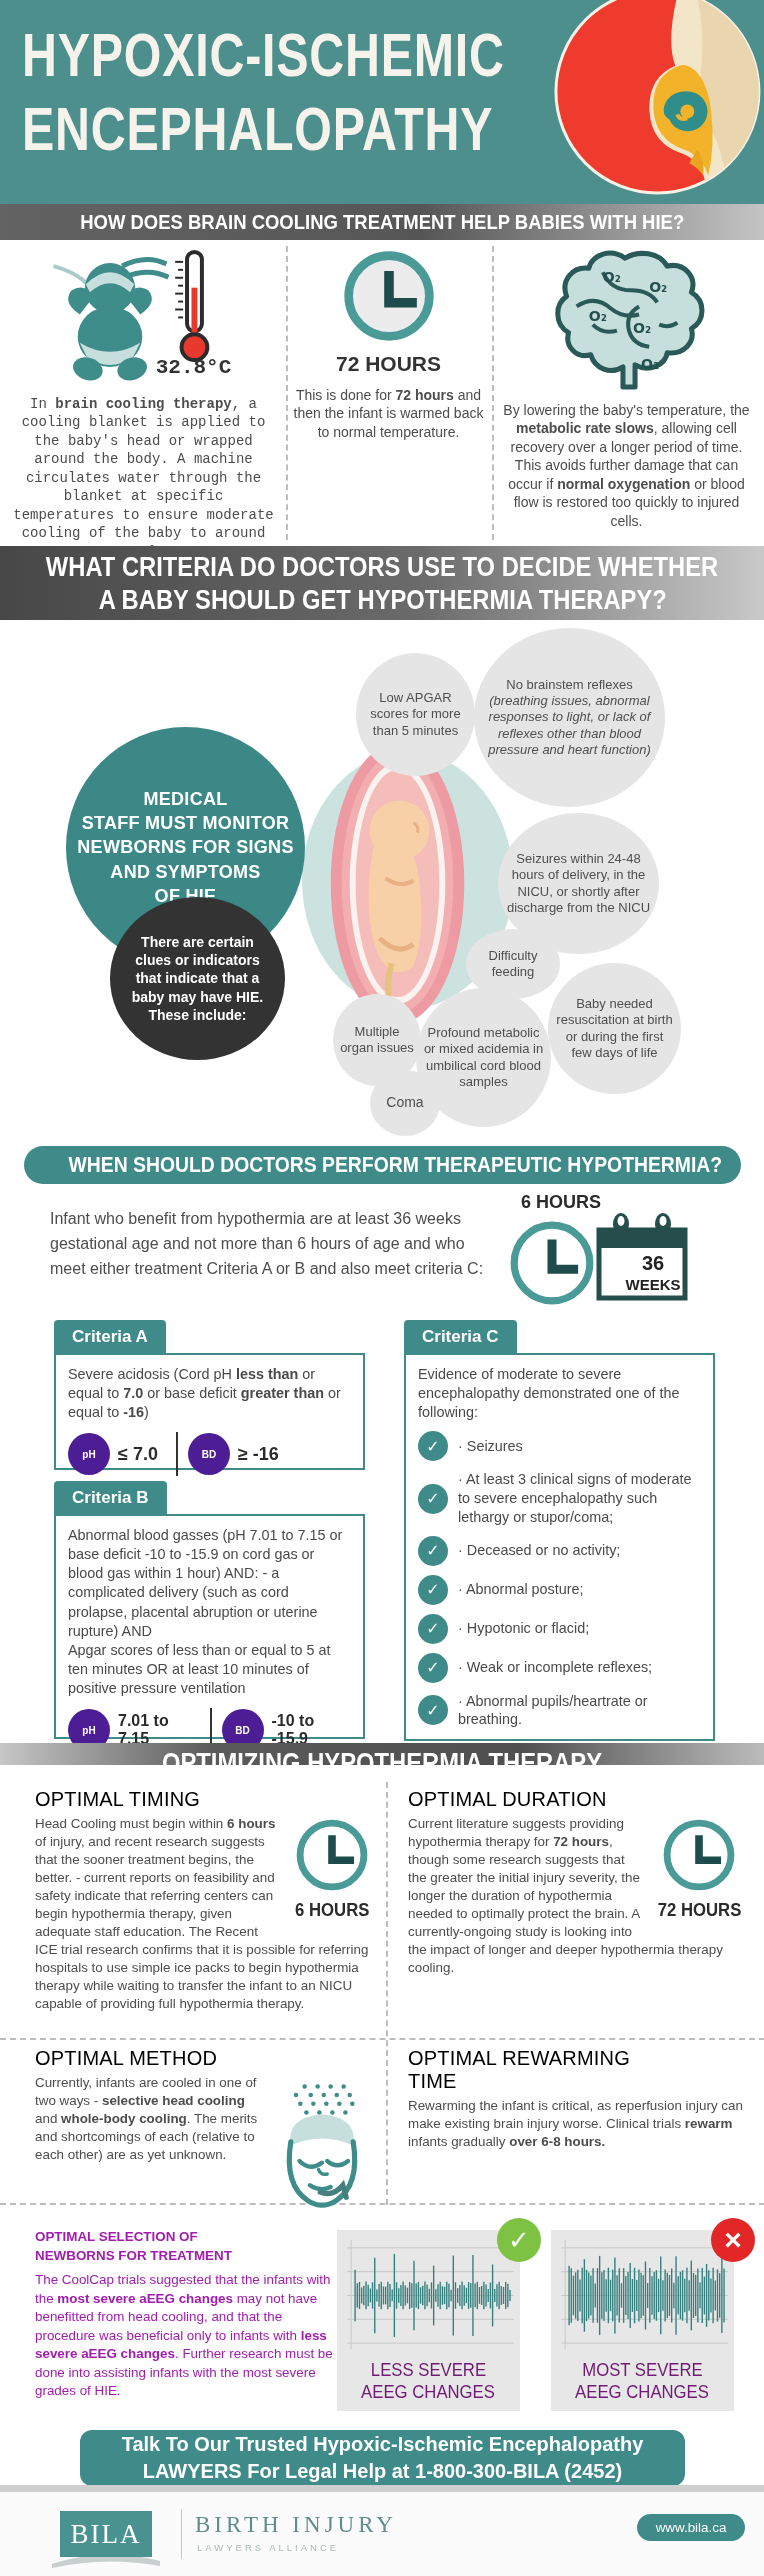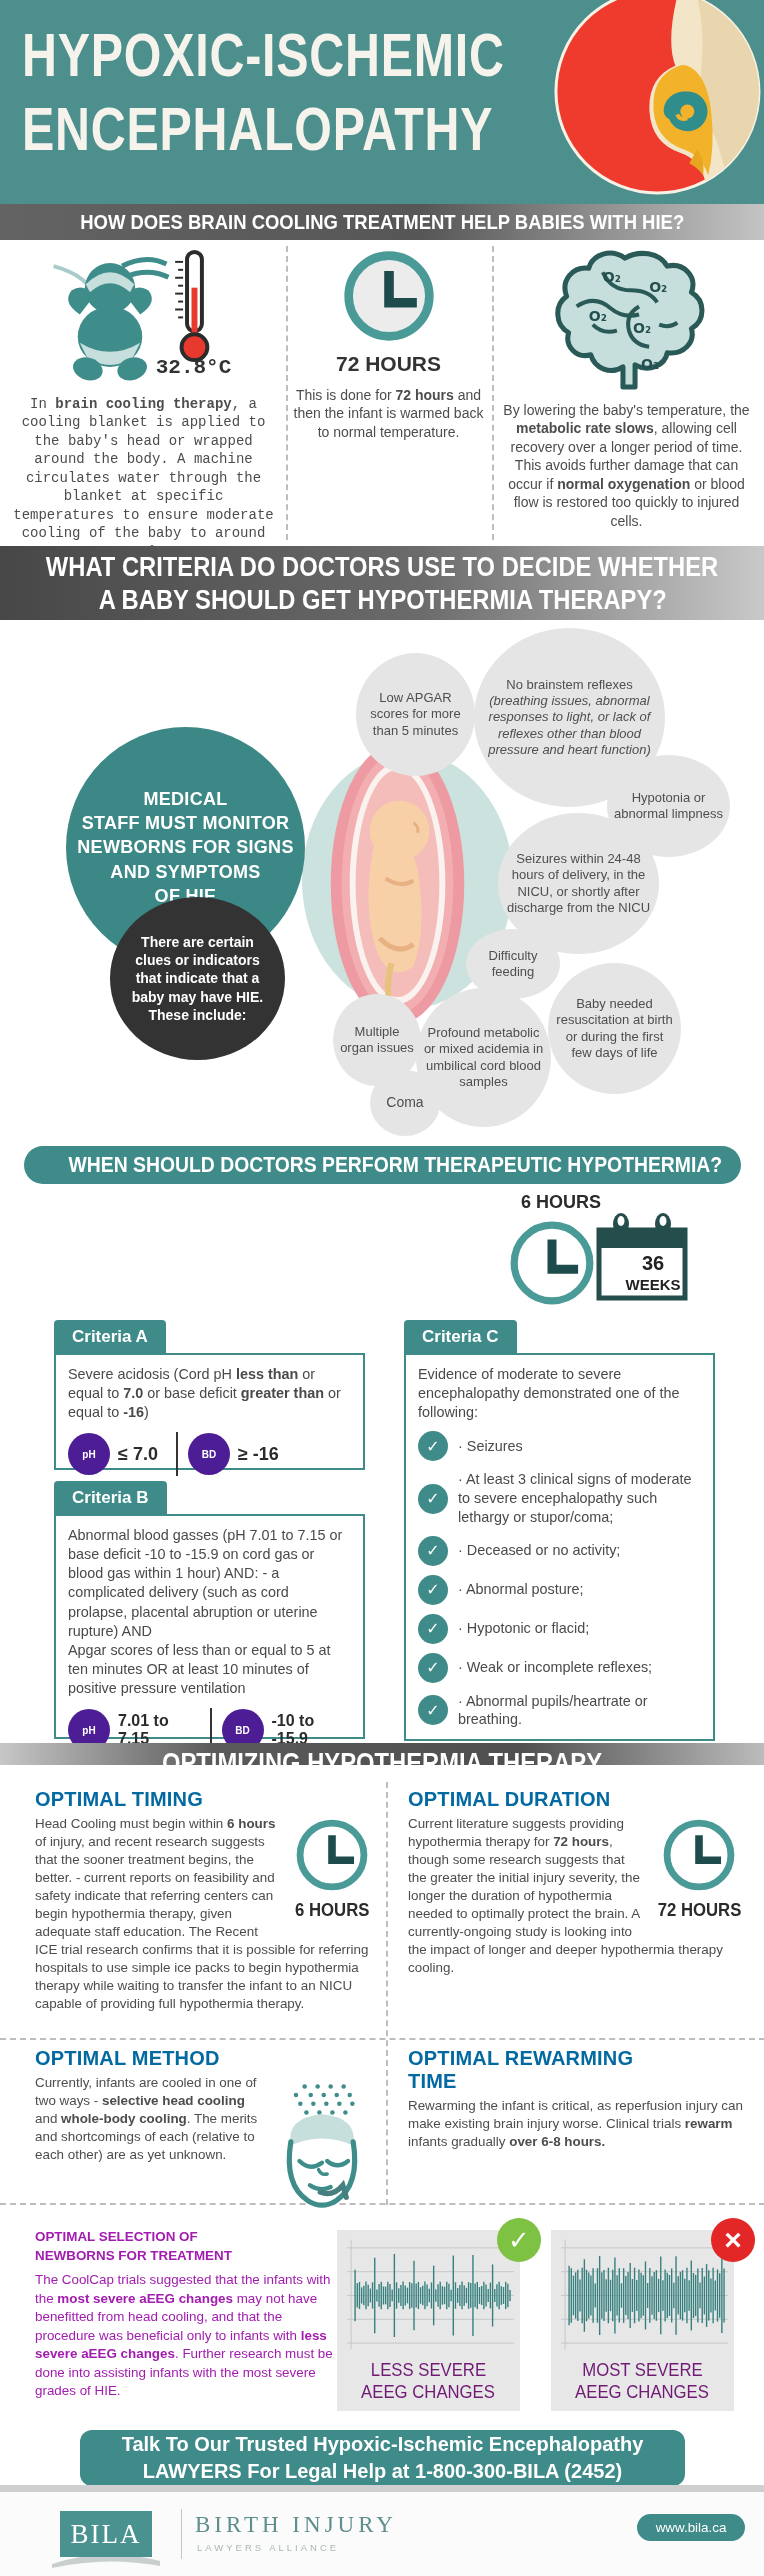--- a/index.html
+++ b/index.html
@@ -91,21 +91,21 @@
 
   
   .quads{top:1782px;height:423px;border-bottom:2px dashed #BDBDBD;}
   .qvdash{position:absolute;left:386px;top:0;height:423px;border-left:2px dashed #BDBDBD;}
   .qhdash{position:absolute;left:0;top:256px;width:765px;border-top:2px dashed #BDBDBD;}
   .qcell{position:absolute;box-sizing:border-box;}
   .q1{left:35px;top:6px;width:339px;height:247px;}
   .q2{left:408px;top:6px;width:339px;height:247px;}
   .q3{left:35px;top:265px;width:339px;height:155px;}
   .q4{left:408px;top:265px;width:339px;height:155px;}
-  .qtitle{font-size:20px;font-weight:bold;color:#0369a1;margin:0 0 4px;letter-spacing:0.2px;}
+  .qtitle{font-size:20px;font-weight:normal;color:#000000;margin:0 0 4px;letter-spacing:0.2px;}
   .qcell p{margin:0;font-size:13.4px;line-height:1.34;color:#4d4d4d;}
   .qicon{float:right;text-align:center;margin:2px 0 4px 10px;}
   .qicon .qlabel{font-size:19px;font-weight:bold;color:#2b2b2b;display:block;margin-top:2px;}
   .rewarm-wrap{position:relative;width:96px;height:86px;}
   .rewarm-wrap .flamebadge{position:absolute;right:-6px;top:-8px;}
 
   
   .selection{top:2206px;height:224px;}
   .sel-text{position:absolute;left:35px;top:16px;width:299px;}
   .sel-title{font-size:18.4px;font-weight:bold;color:#2F8E8C;line-height:1.25;margin:0;}
@@ -266,23 +266,20 @@
       <path d="M64 225 q-8 28 2 55" stroke="#E6C27E" stroke-width="6" fill="none"></path>
       <path d="M86 84 q6 4 4 10" stroke="#E8B184" stroke-width="3" fill="none"></path>
     </svg>
 
     <div class="bubble" style="left:356px;top:33px;width:119px;height:123px;">
       <span>Low APGAR scores for more than 5 minutes</span>
       </div>
     <div class="bubble" style="left:474px;top:8px;width:191px;height:179px;font-size:13px;">
       <span>No brainstem reflexes <i>(breathing issues, abnormal responses to light, or lack of reflexes other than blood pressure and heart function)</i></span>
       </div>
-    <div class="bubble" style="left:607px;top:135px;width:123px;height:102px;">
-      <span>Hypotonia or abnormal limpness</span>
-      </div>
     <div class="bubble" style="left:498px;top:193px;width:161px;height:141px;">
       <span>Seizures within 24-48 hours of delivery, in the NICU, or shortly after discharge from the NICU</span>
       </div>
     <div class="bubble" style="left:466px;top:309px;width:94px;height:70px;">
       <span>Difficulty feeding</span>
       </div>
     <div class="bubble" style="left:548px;top:343px;width:133px;height:131px;">
       <span>Baby needed resuscitation at birth or during the first few days of life</span>
       </div>
     <div class="bubble" style="left:333px;top:374px;width:88px;height:92px;">
@@ -296,20 +293,21 @@
       </div>
   </div>
 
   <div class="sec whenb">
     <div class="pill-banner">
       <span class="cx">WHEN SHOULD DOCTORS PERFORM THERAPEUTIC HYPOTHERMIA?</span>
     </div>
   </div>
 
   <div class="sec intro">
+    <p>Infant who benefit from hypothermia are at least 36 weeks gestational age and not more than 6 hours of age and who meet either treatment Criteria A or B and also meet criteria C:</p>
     <div class="intro-icons">
       <span class="sixh">6 HOURS</span>
       <svg class="cal" width="100" height="100" viewBox="0 0 100 100">
         <rect x="8" y="24" width="86" height="68" fill="#fff" stroke="#254D4C" stroke-width="5"></rect>
         <path d="M8 24 h86 v18 h-86 z" fill="#254D4C"></path>
         <ellipse cx="30" cy="18" rx="8" ry="11" fill="#254D4C"></ellipse>
           <ellipse cx="30" cy="15" rx="3.5" ry="5" fill="#fff"></ellipse>
         <ellipse cx="72" cy="18" rx="8" ry="11" fill="#254D4C"></ellipse>
           <ellipse cx="72" cy="15" rx="3.5" ry="5" fill="#fff"></ellipse>
         <text x="62" y="64" text-anchor="middle" font-size="20" font-weight="bold" fill="#222">36</text>

